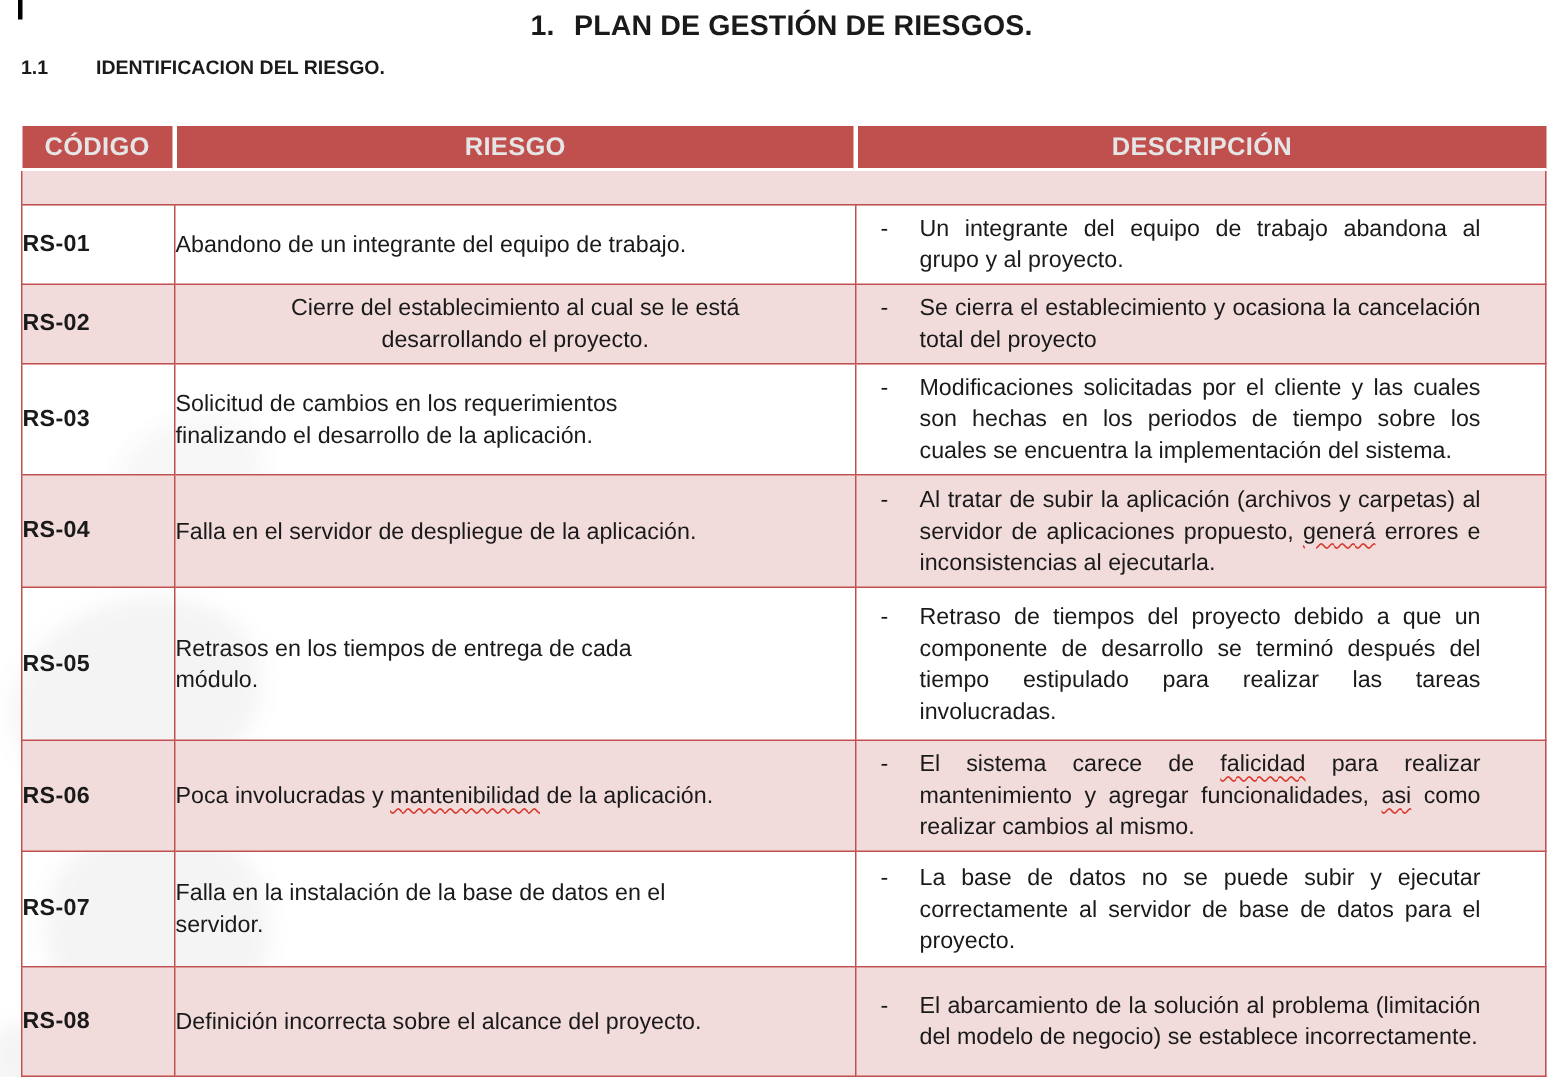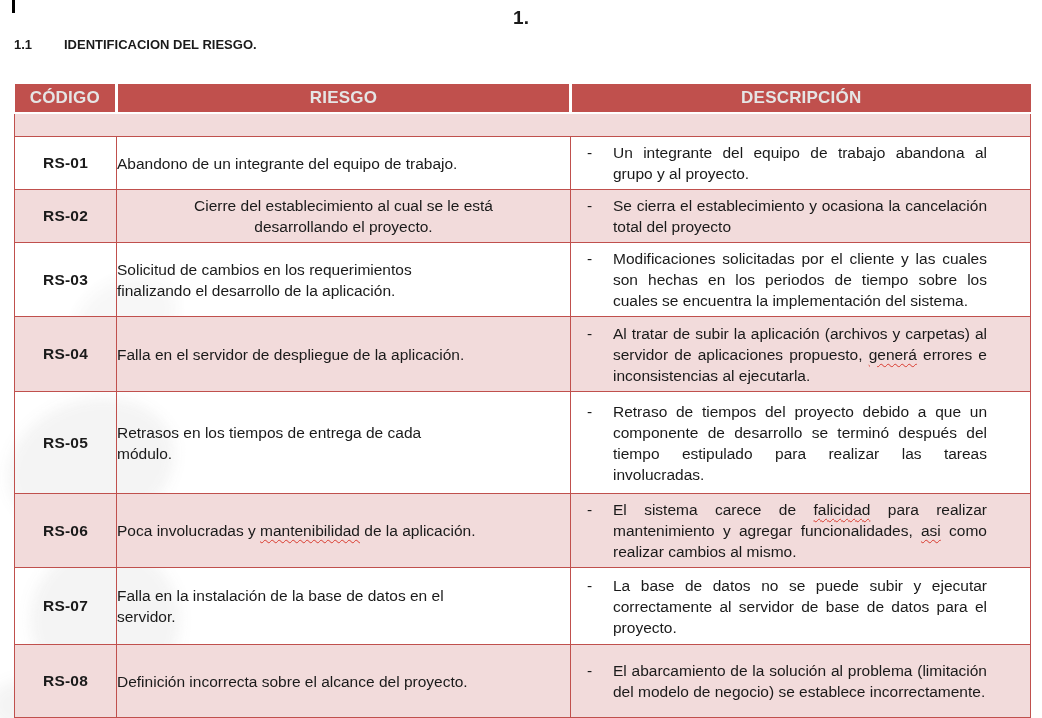--- a/index.html
+++ b/index.html
@@ -37,21 +37,21 @@
     height:28px;text-align:center;vertical-align:middle;padding:0;border:0;letter-spacing:.2px;
   }
   #risk-table th + th{border-left:3px solid #fff;}
   #risk-table thead th{border-bottom:2px solid #fff;}
   #risk-table td{
     border:1px solid var(--border-c,#C0504D);padding:0;vertical-align:middle;
     font-size:15.5px;
   }
   tr.shaded td{background:var(--shade-bg,#F2DBDB);}
   td.empty-cell{height:22px;border-top:0;}
-  td.code-cell{font-weight:bold;padding-left:10px;letter-spacing:.2px;text-align:center;}
+  td.code-cell{font-weight:bold;padding-left:10px;letter-spacing:.2px;}
   td.riesgo-cell{padding-left:10px;padding-right:6px;line-height:21px;}
   td.riesgo-cell.center{text-align:center;}
   td.desc-cell{vertical-align:top;}
   .desc-wrap{display:flex;padding:5px 6px 5px 16px;}
   .desc-dash{width:26px;flex:none;line-height:21px;}
   .desc-text{
     width:374px;flex:none;line-height:21px;text-align:justify;text-align-last:left;
   }
   .misspell{
     text-decoration-line:underline;text-decoration-style:wavy;
@@ -75,20 +75,21 @@
 <div id="page">
   <div class="wm" id="wm1"></div>
   <div class="wm" id="wm2"></div>
   <div class="wm" id="wm3"></div>
   <div class="wm" id="wm4"></div>
 
   <div id="edge-artifact"></div>
 
   <div id="doc-title">
     <span>1.</span>
+    <span>PLAN DE GESTIÓN DE RIESGOS.</span>
   </div>
 
   <div id="section-heading">
     <span class="secnum">1.1</span><span>IDENTIFICACION DEL RIESGO.</span>
   </div>
 
 
   <table id="risk-table">
     <colgroup>
       <col style="width:102px">

